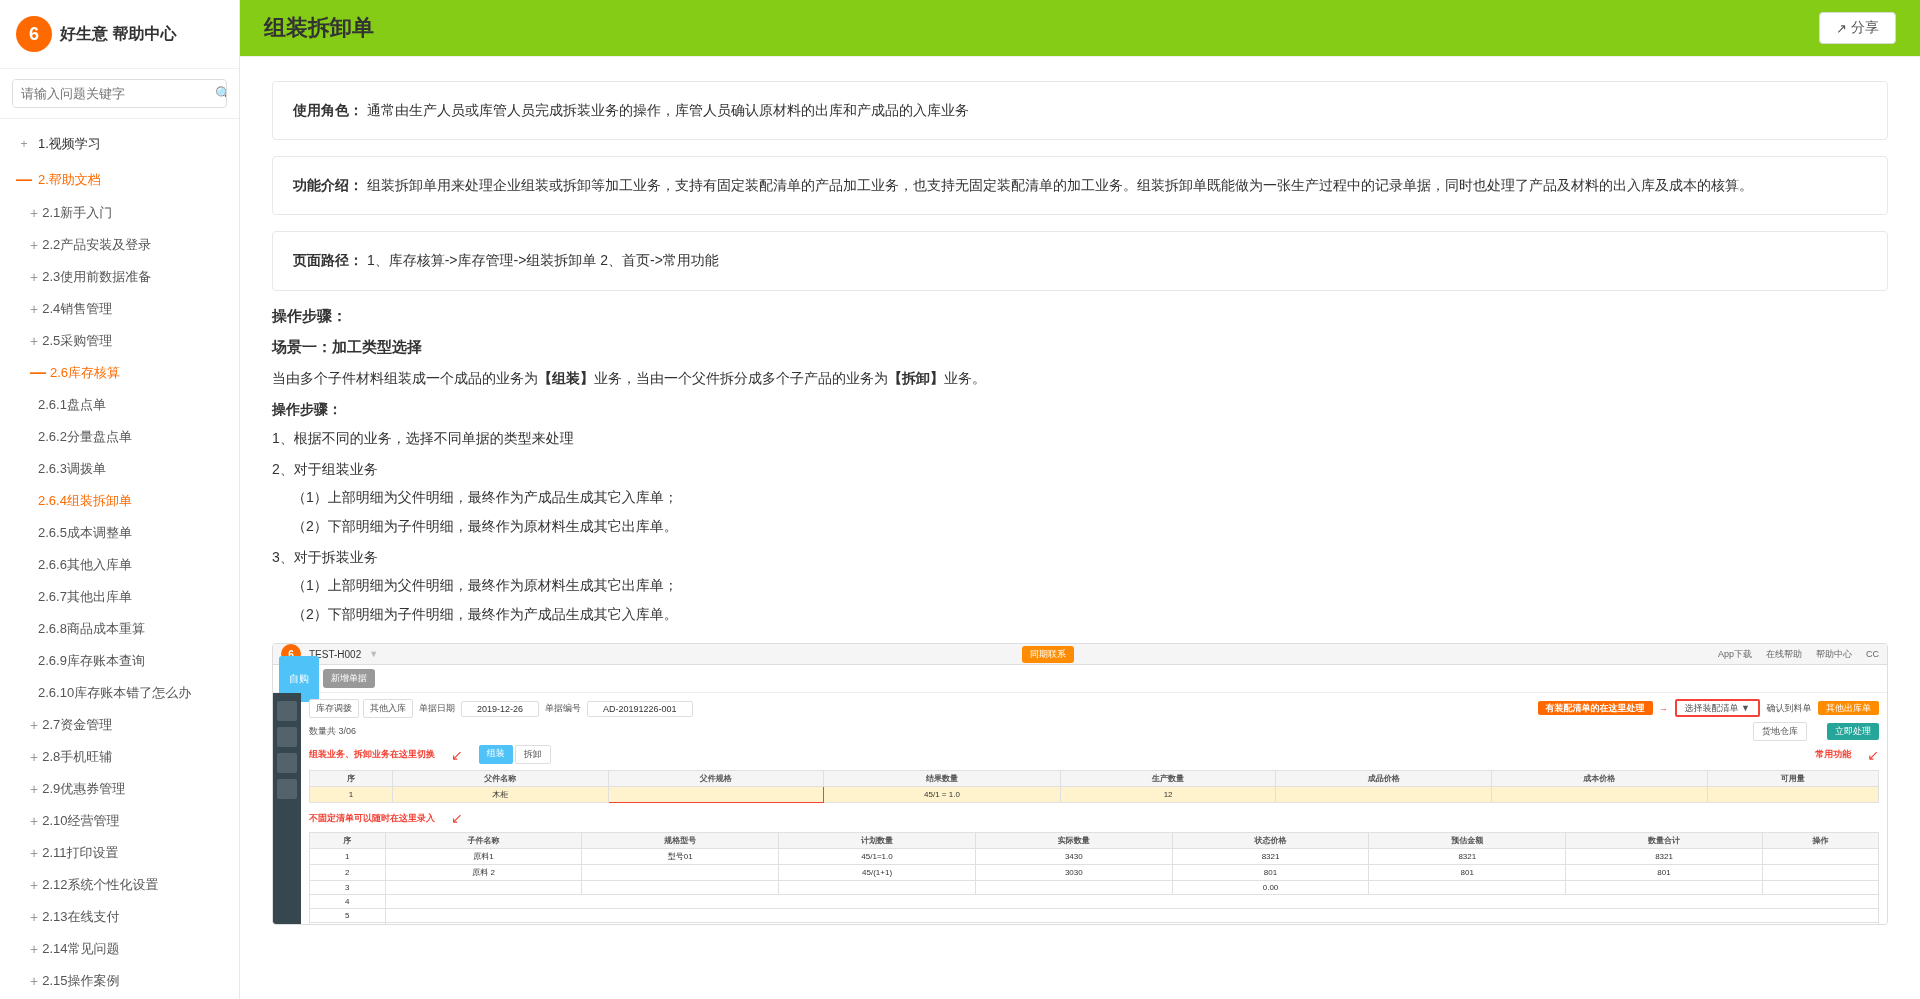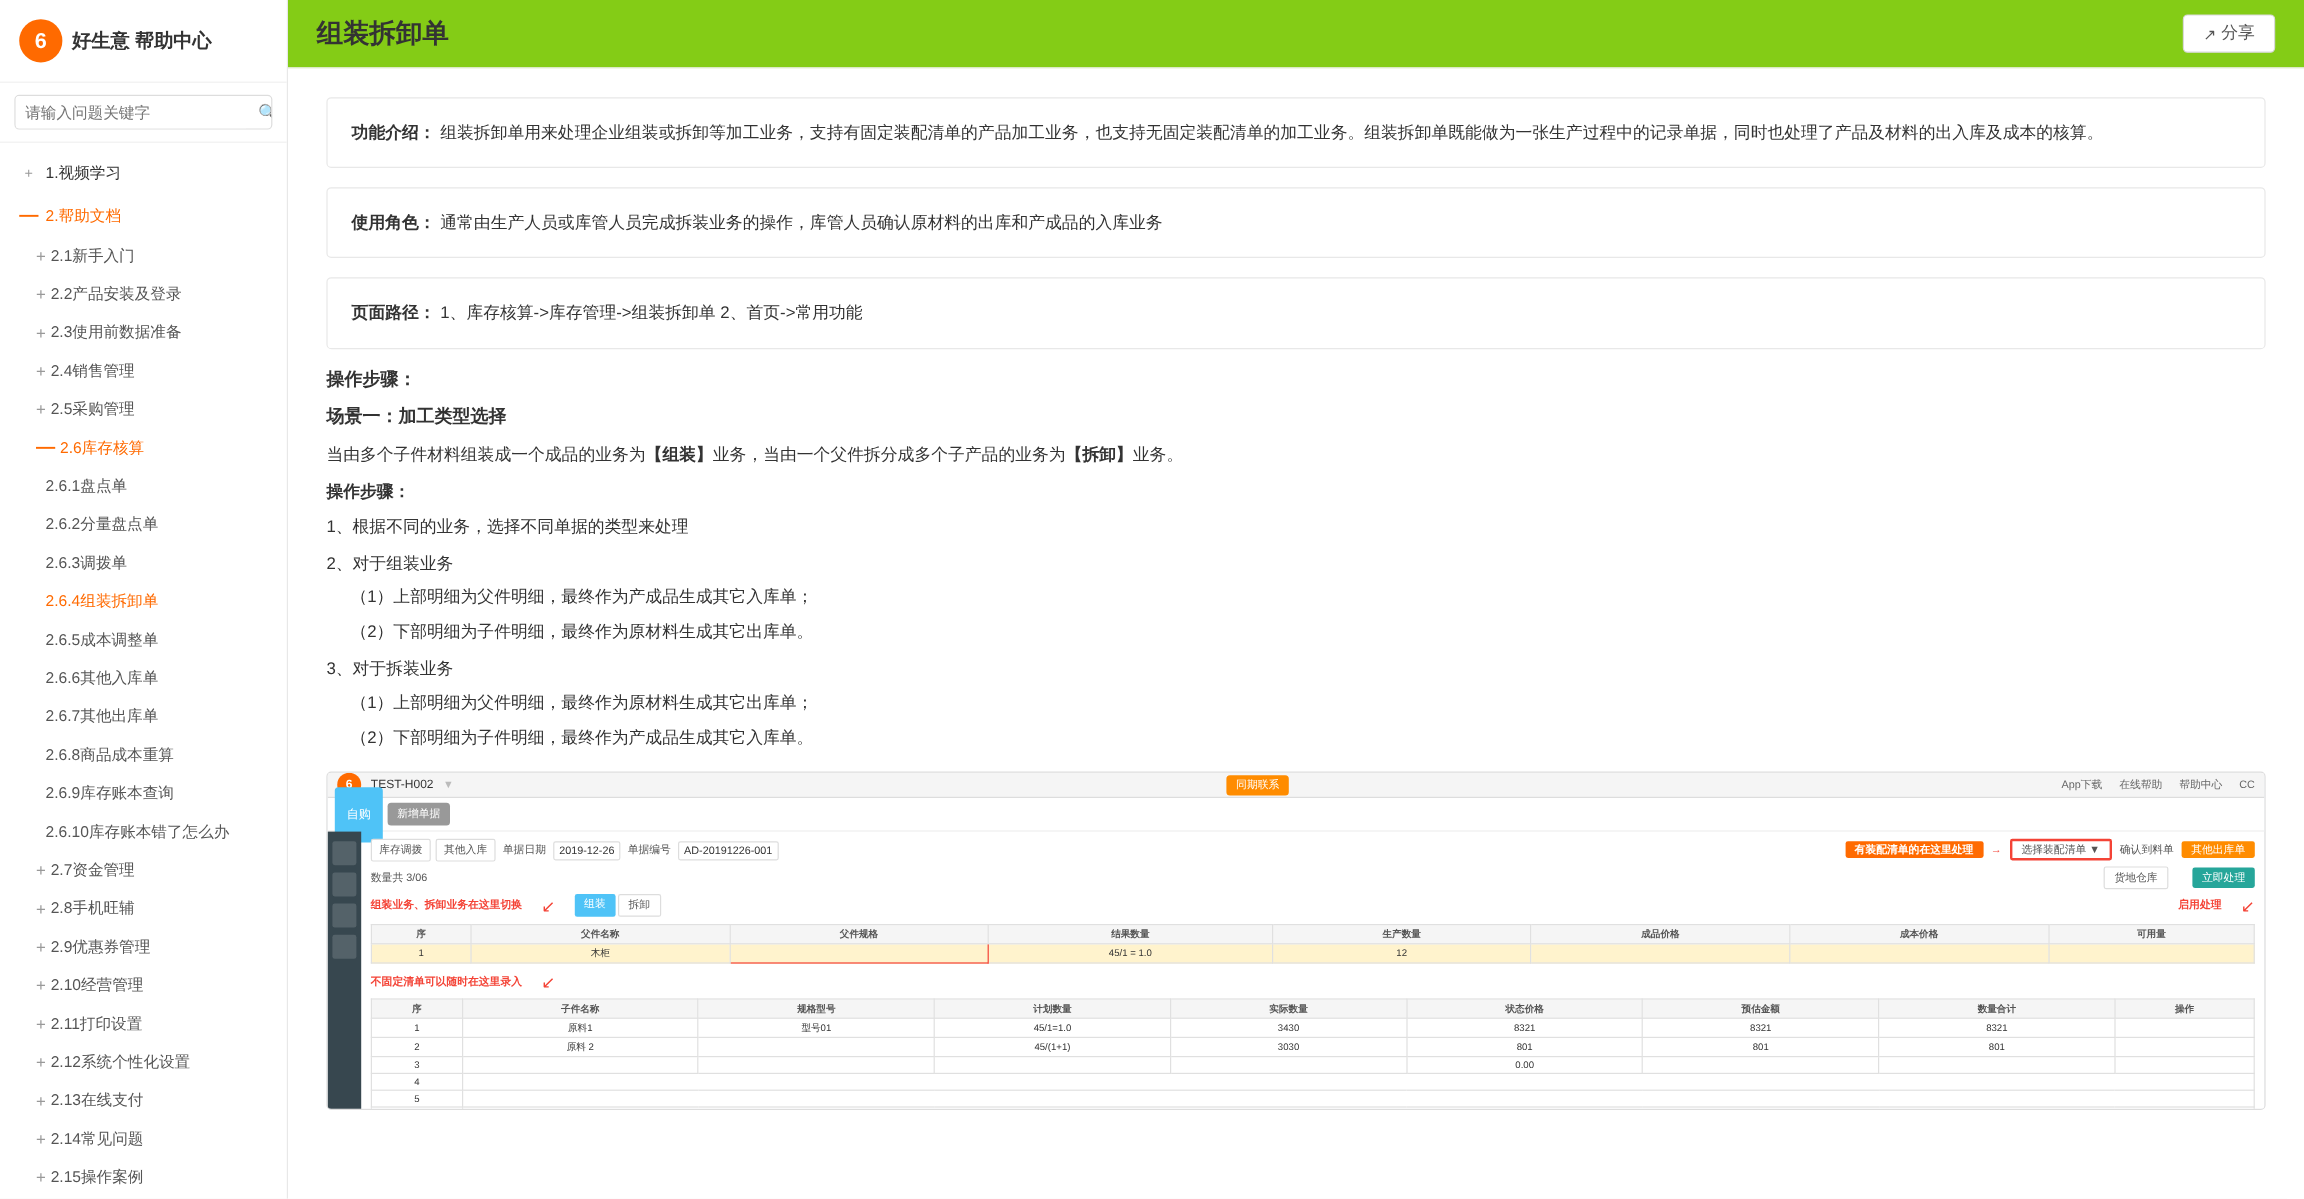--- a/index.html
+++ b/index.html
@@ -287,21 +287,21 @@
     .mock-form-row {
       display: flex;
       align-items: center;
       gap: 16px;
       font-size: 9px;
       color: #555;
     }
     .mock-input {
       border: 1px solid #ddd;
       border-radius: 2px;
-      padding: 2px 4px;
+      padding: 2px 15px;
       font-size: 9px;
       color: #333;
       background: #fff;
     }
     .mock-table {
       width: 100%;
       font-size: 8px;
       border-collapse: collapse;
     }
     .mock-table th {
@@ -431,27 +431,27 @@
     <h1 id="page-title">组装拆卸单</h1>
     <button id="share-btn">
       <span style="font-size:13px;">↗</span>
       <span>分享</span>
     </button>
   </div>
 
   <div id="content-area">
 
     <div class="info-block">
+      <span style="font-weight:bold;">使用角色：</span>
+      <span>通常由生产人员或库管人员完成拆装业务的操作，库管人员确认原材料的出库和产成品的入库业务</span>
+    </div>
+
+    <div class="info-block">
       <span style="font-weight:bold;">功能介绍：</span>
       <span>组装拆卸单用来处理企业组装或拆卸等加工业务，支持有固定装配清单的产品加工业务，也支持无固定装配清单的加工业务。组装拆卸单既能做为一张生产过程中的记录单据，同时也处理了产品及材料的出入库及成本的核算。</span>
-    </div>
-
-    <div class="info-block">
-      <span style="font-weight:bold;">使用角色：</span>
-      <span>通常由生产人员或库管人员完成拆装业务的操作，库管人员确认原材料的出库和产成品的入库业务</span>
     </div>
 
     <div class="info-block">
       <span style="font-weight:bold;">页面路径：</span>
       <span>1、库存核算-&gt;库存管理-&gt;组装拆卸单  2、首页-&gt;常用功能</span>
     </div>
 
     <div class="section-heading">操作步骤：</div>
 
     <div class="scenario-title">场景一：加工类型选择</div>
@@ -533,21 +533,21 @@
               </div>
 
               <div style="display:flex; gap:16px; align-items:center; margin-bottom:2px; position:relative;">
                 <span style="color:#f44336; font-size:9px; font-weight:bold;">组装业务、拆卸业务在这里切换</span>
                 <span style="color:#f44336; font-size:14px;">↙</span>
                 <div style="display:flex; gap:2px;">
                   <span style="background:#4fc3f7; color:#fff; font-size:9px; padding:2px 8px; border-radius:2px;">组装</span>
                   <span style="background:#fff; border:1px solid #ddd; color:#555; font-size:9px; padding:2px 8px; border-radius:2px;">拆卸</span>
                 </div>
                 <div style="flex:1;"></div>
-                <span style="color:#f44336; font-size:9px; font-weight:bold;">启用处理</span>
+                <span style="color:#f44336; font-size:9px; font-weight:bold;">常用功能</span>
                 <span style="color:#f44336; font-size:14px;">↙</span>
               </div>
 
               <table class="mock-table" style="margin-bottom:3px;">
                 <thead>
                   <tr>
                     <th>序</th>
                     <th>父件名称</th>
                     <th>父件规格</th>
                     <th>结果数量</th>

